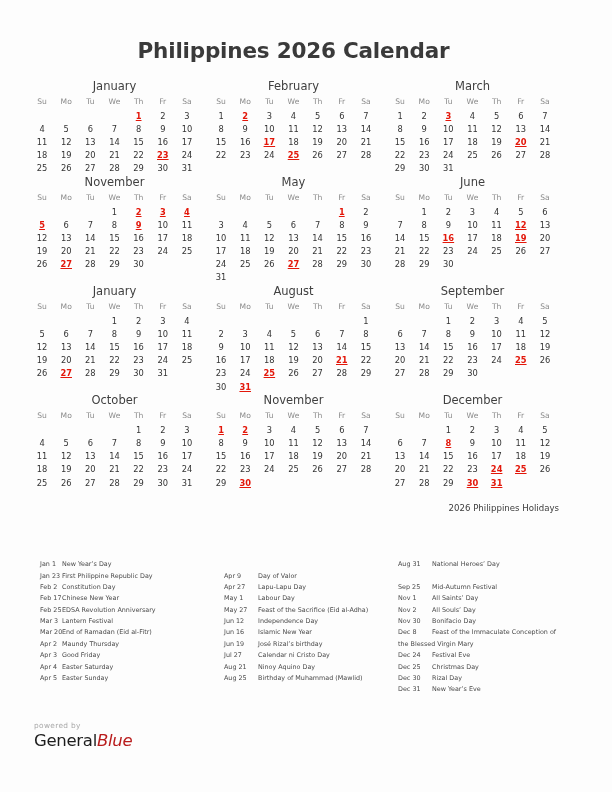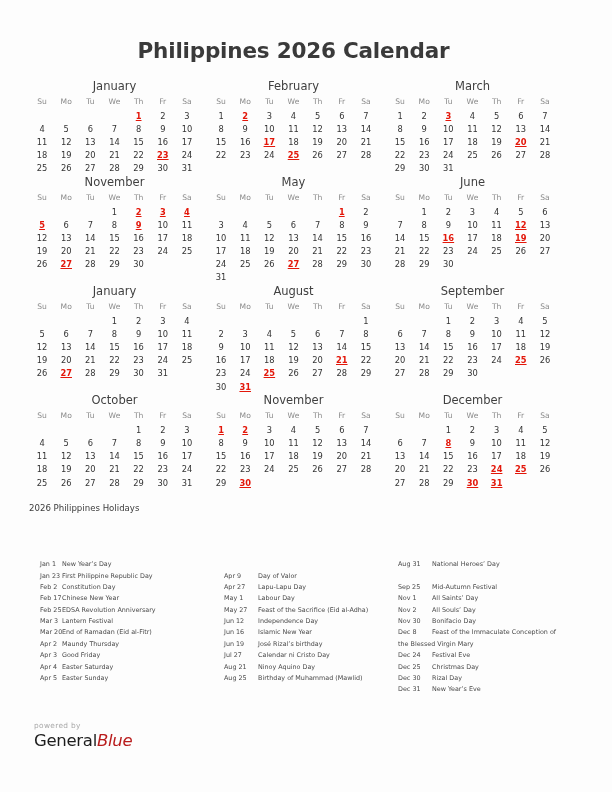--- a/index.html
+++ b/index.html
@@ -68,20 +68,21 @@
     text-decoration: underline;
   }
   table.month-table td.empty { color: transparent; }
 
   .holidays-section { margin-top: 14px; }
   .holidays-heading {
     font-size: 8.6px;
     color: #3c3c3c;
     margin-bottom: 6px;
     padding-left: 1px;
+    text-align: right;
   }
   .holidays-cols {
     display: grid;
     grid-template-columns: 196px 174px auto;
     font-size: 6.4px;
     color: #4a4a4a;
     margin-top: 46px;
   }
   .hol-col { }
   .hol-row {

